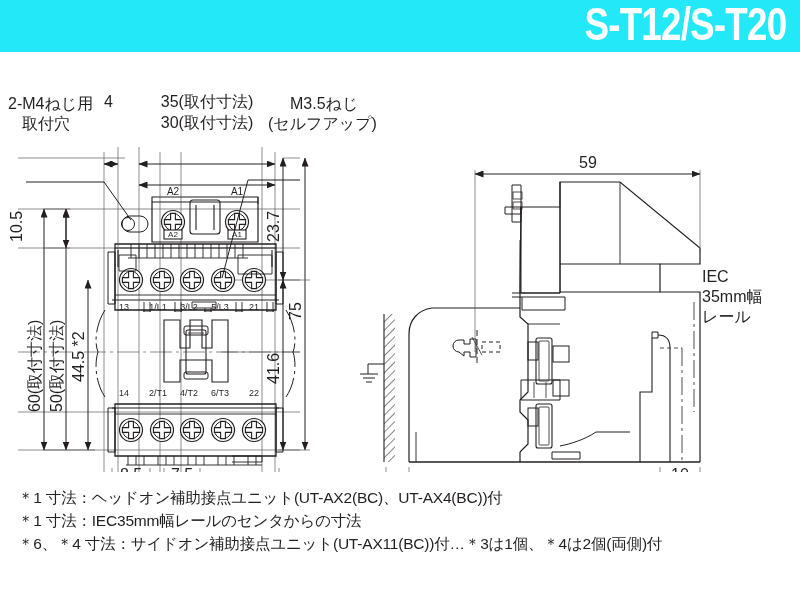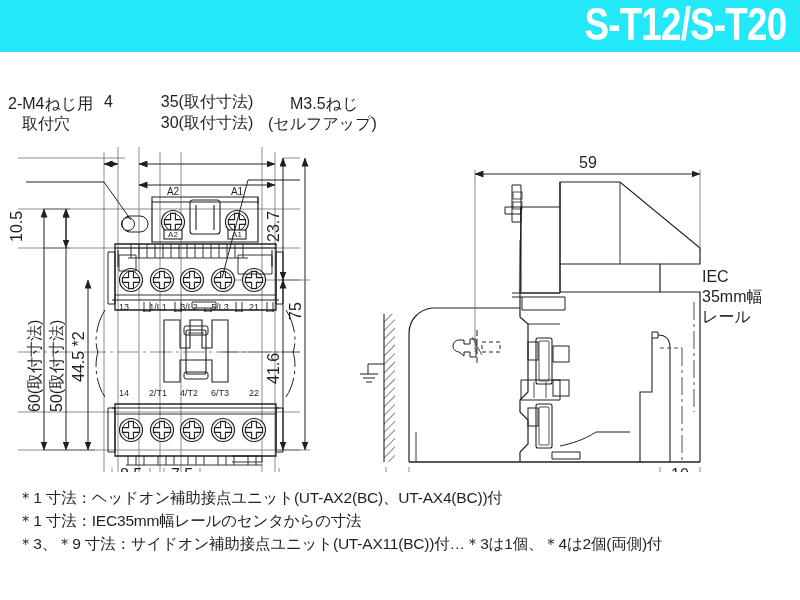--- a/index.html
+++ b/index.html
@@ -335,16 +335,16 @@
       <text x="702" y="250" font-size="16">35mm幅</text>
       <text x="702" y="270" font-size="16">レール</text>
       <text x="700" y="478" font-size="15">(レール高さ</text>
       <text x="700" y="496" font-size="15">7.5mmの場合)</text>
     </g>
   </svg>
 
   <div class="notes">
     <div>＊1 寸法：ヘッドオン補助接点ユニット(UT-AX2(BC)、UT-AX4(BC))付</div>
     <div>＊1 寸法：IEC35mm幅レールのセンタからの寸法</div>
-    <div>＊3、＊9 寸法：サイドオン補助接点ユニット(UT-AX11(BC))付…＊3は1個、＊4は2個(両側)付</div>
+    <div>＊6、＊4 寸法：サイドオン補助接点ユニット(UT-AX11(BC))付…＊3は1個、＊4は2個(両側)付</div>
   </div>
 
 </div>
 
 </body></html>

